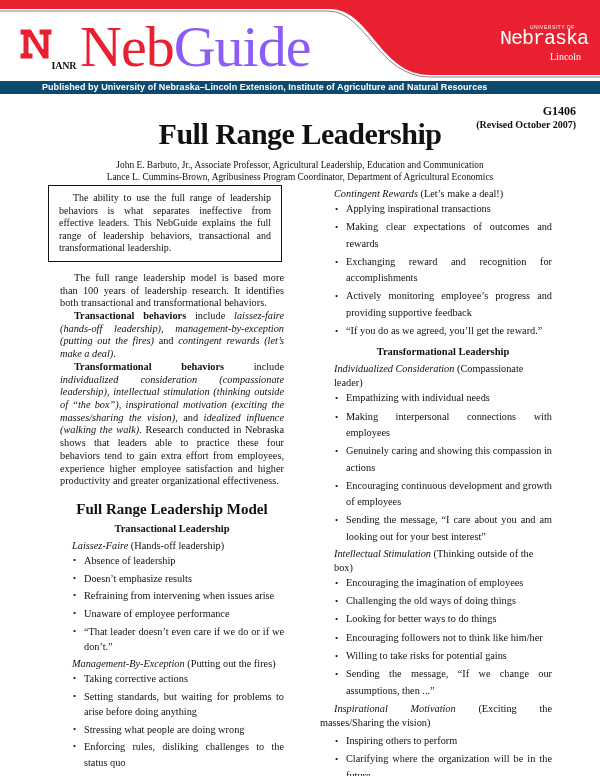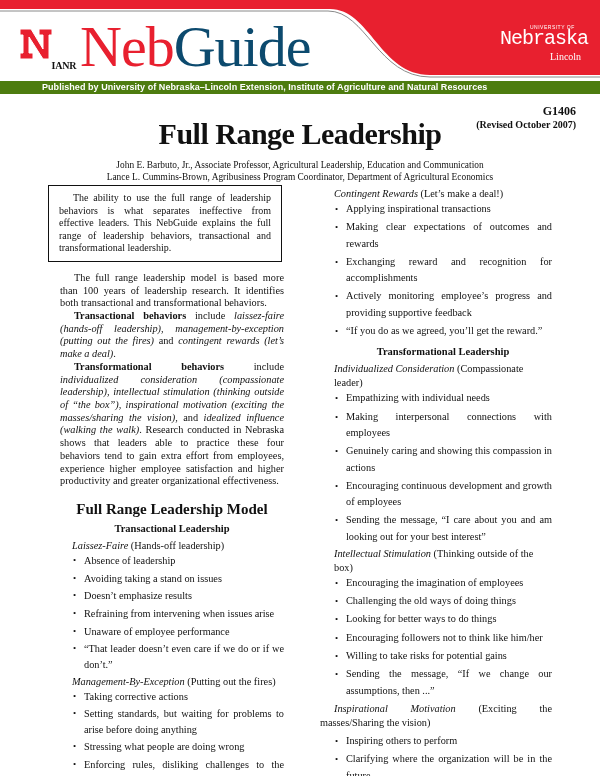--- a/index.html
+++ b/index.html
@@ -3,26 +3,26 @@
   <meta charset="utf-8">
   <style>
     html, body { margin: 0; padding: 0; background: #ffffff; }
     body { width: 600px; height: 776px; position: relative; overflow: hidden; font-family: "Liberation Serif", serif; color: #111; }
     .red-swoosh { position: absolute; left: 0; top: 0; width: 600px; height: 80px; }
     .ianr-logo { position: absolute; left: 17px; top: 27px; width: 38px; height: 44px; }
     .ianr-n { position: absolute; left: 0; top: 0; width: 38px; height: 34px; }
     .ianr-text { position: absolute; left: 0; top: 33px; width: 38px; text-align: center; font-family: "Liberation Serif", serif; font-weight: bold; font-size: 10px; letter-spacing: -0.2px; color: #111; margin-left: 28px; }
     .nebguide { position: absolute; left: 80px; top: 14px; font-family: "Liberation Serif", serif; font-size: 58px; line-height: 66px; letter-spacing: -1px; }
     .nebguide .neb { color: #e8202f; }
-    .nebguide .guide { color: #0c4a6e; text-align: right; }
+    .nebguide .guide { color: #8b5cf6; text-align: right; }
     .unl-logo { position: absolute; left: 500px; top: 24px; width: 95px; height: 40px; color: #fff; }
     .unl-univ { position: absolute; left: 30px; top: 0; font-family: "Liberation Sans", sans-serif; font-size: 5px; letter-spacing: 0.5px; }
     .unl-neb { position: absolute; left: 0; top: 0; font-family: Liberation Mono, monospace; font-size: 20px; line-height: 30px; letter-spacing: -1px; text-align: right; }
     .unl-lincoln { position: absolute; left: 50px; top: 27px; font-family: "Liberation Serif", serif; font-size: 10px; }
-    .pubbar { position: absolute; left: 0; top: 81px; width: 600px; height: 13px; background: #4d7c0f; }
+    .pubbar { position: absolute; left: 0; top: 81px; width: 600px; height: 13px; background: #0c4a6e; }
     .pubbar-text { position: absolute; left: 42px; top: 0; font-family: "Liberation Sans", sans-serif; font-weight: bold; font-size: 9px; line-height: 13px; color: #fff; white-space: nowrap; letter-spacing: 0.05px; }
 
     
     .pubnum { position: absolute; right: 24px; top: 104px; font-weight: bold; font-size: 12px; }
     .revised { position: absolute; right: 24px; top: 119px; font-weight: bold; font-size: 10px; }
     .title { position: absolute; left: 0; width: 600px; top: 117px; text-align: center; font-weight: bold; font-size: 30px; line-height: 34px; letter-spacing: -0.5px; }
     .authors { position: absolute; left: 0; width: 600px; top: 159px; text-align: center; font-weight: normal; font-size: 9.4px; line-height: 12px; }
 
     
     .col { position: absolute; font-size: 10.3px; line-height: 12.7px; }
@@ -93,21 +93,20 @@
   <p class="body mt10">The full range leadership model is based more than 100 years of leadership research. It identifies both transactional and transformational behaviors.</p>
   <p class="body"><b>Transactional behaviors</b><span> include </span><i>laissez-faire (hands-off leadership), management-by-exception (putting out the fires)</i><span> and </span><i>contingent rewards (let’s make a deal)</i><span>.</span></p>
   <p class="body"><b>Transformational behaviors</b><span> include </span><i>individualized consideration (compassionate leadership), intellectual stimulation (thinking outside of “the box”), inspirational motivation (exciting the masses/sharing the vision)</i><span>, and </span><i>idealized influence (walking the walk)</i><span>. Research conducted in Nebraska shows that leaders able to practice these four behaviors tend to gain extra effort from employees, experience higher employee satisfaction and higher productivity and greater organizational effectiveness.</span></p>
 
   <h2 class="section">Full Range Leadership Model</h2>
   <h3 class="subsection">Transactional Leadership</h3>
 
   <div class="group-head" style="margin-left:12px;"><i>Laissez-Faire</i><span> (Hands-off leadership)</span></div>
   <ul class="bullets" style="margin-left:12px;">
     <li>Absence of leadership</li>
-    <li>Avoiding taking a stand on issues</li>
     <li>Doesn’t emphasize results</li>
     <li>Refraining from intervening when issues arise</li>
     <li>Unaware of employee performance</li>
     <li>“That leader doesn’t even care if we do or if we don’t.”</li>
   </ul>
 
   <div class="group-head" style="margin-left:12px;"><i>Management-By-Exception</i><span> (Putting out the fires)</span></div>
   <ul class="bullets" style="margin-left:12px;">
     <li>Taking corrective actions</li>
     <li>Setting standards, but waiting for problems to arise before doing anything</li>

